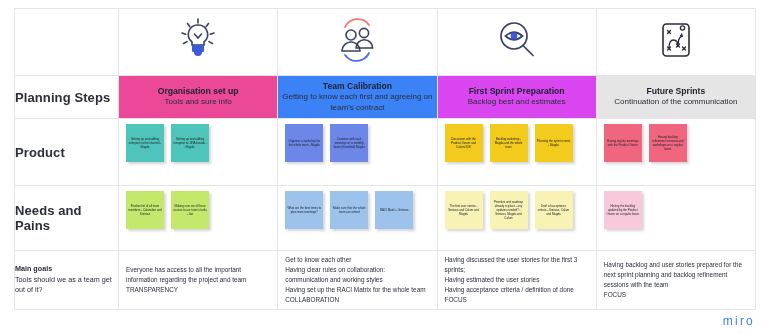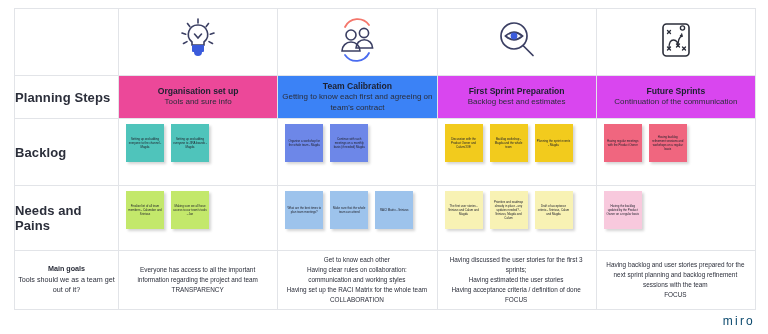--- a/index.html
+++ b/index.html
@@ -25,21 +25,21 @@
     padding:0;
   }
   col.c-label{width:104px;}
   col.c-col{width:159.25px;}
 
   
   tr.r-icons td{height:66px;}
   tr.r-steps td{height:42px;}
   tr.r-actions td{height:66px;}
   tr.r-needs td{height:64px;}
-  tr.r-goals td{height:58px;text-align:center;}
+  tr.r-goals td{height:58px;}
 
   
   .rowlabel{
     font-size:13px;
     font-weight:bold;
     color:#2b2e3a;
     padding-left:9px;
     letter-spacing:.1px;
   }
   .goalslabel{
@@ -60,21 +60,21 @@
   .stepcell .t{
     font-size:8.6px;font-weight:bold;display:block;
     line-height:1.3;color:#1d2030;
   }
   .stepcell .s{
     font-size:8px;display:block;line-height:1.3;color:#2a2d3a;
   }
   .bg-teal{background:#ec4899;}
   .bg-blue{background:#3b82f6;margin-top:44px;}
   .bg-yellow{background:#d946ef;}
-  .bg-pink{background:#d946ef;}
+  .bg-pink{background:#e5e5e5;}
 
   
   .notes{
     display:flex;
     justify-content:center;
     align-items:flex-start;
     gap:7px;
     padding:5px 4px;
     height:100%;
     box-sizing:border-box;
@@ -112,21 +112,21 @@
     padding:4px 8px 4px 7px;
   }
   .goaltext div{white-space:normal;}
 
   
   .miro{
     position:absolute;
     right:13px; bottom:6px;
     font-size:12px;
     letter-spacing:2.2px;
-    color:#0c4a6e;
+    color:#3b82f6;
     font-family:"Liberation Sans", sans-serif;
   }
 </style>
 </head>
 <body>
 
 <div class="board">
 
   <table class="grid">
     <colgroup>
@@ -226,21 +226,21 @@
           <span class="t">First Sprint Preparation</span>
           <span class="s">Backlog best and estimates</span>
         </td>
         <td class="stepcell bg-pink">
           <span class="t">Future Sprints</span>
           <span class="s">Continuation of the communication</span>
         </td>
       </tr>
 
       <tr class="r-actions">
-        <td class="rowlabel">Backlog</td>
+        <td class="rowlabel">Product</td>
 
         <td>
           <div class="notes n-left">
             <div class="note nt-teal">Setting up and adding everyone to the channel - Magda</div>
             <div class="note nt-teal">Setting up and adding everyone to JIRA boards - Magda</div>
           </div>
         </td>
         <td>
           <div class="notes n-left">
             <div class="note nt-blue">Organise a workshop for the whole team - Magda</div>

